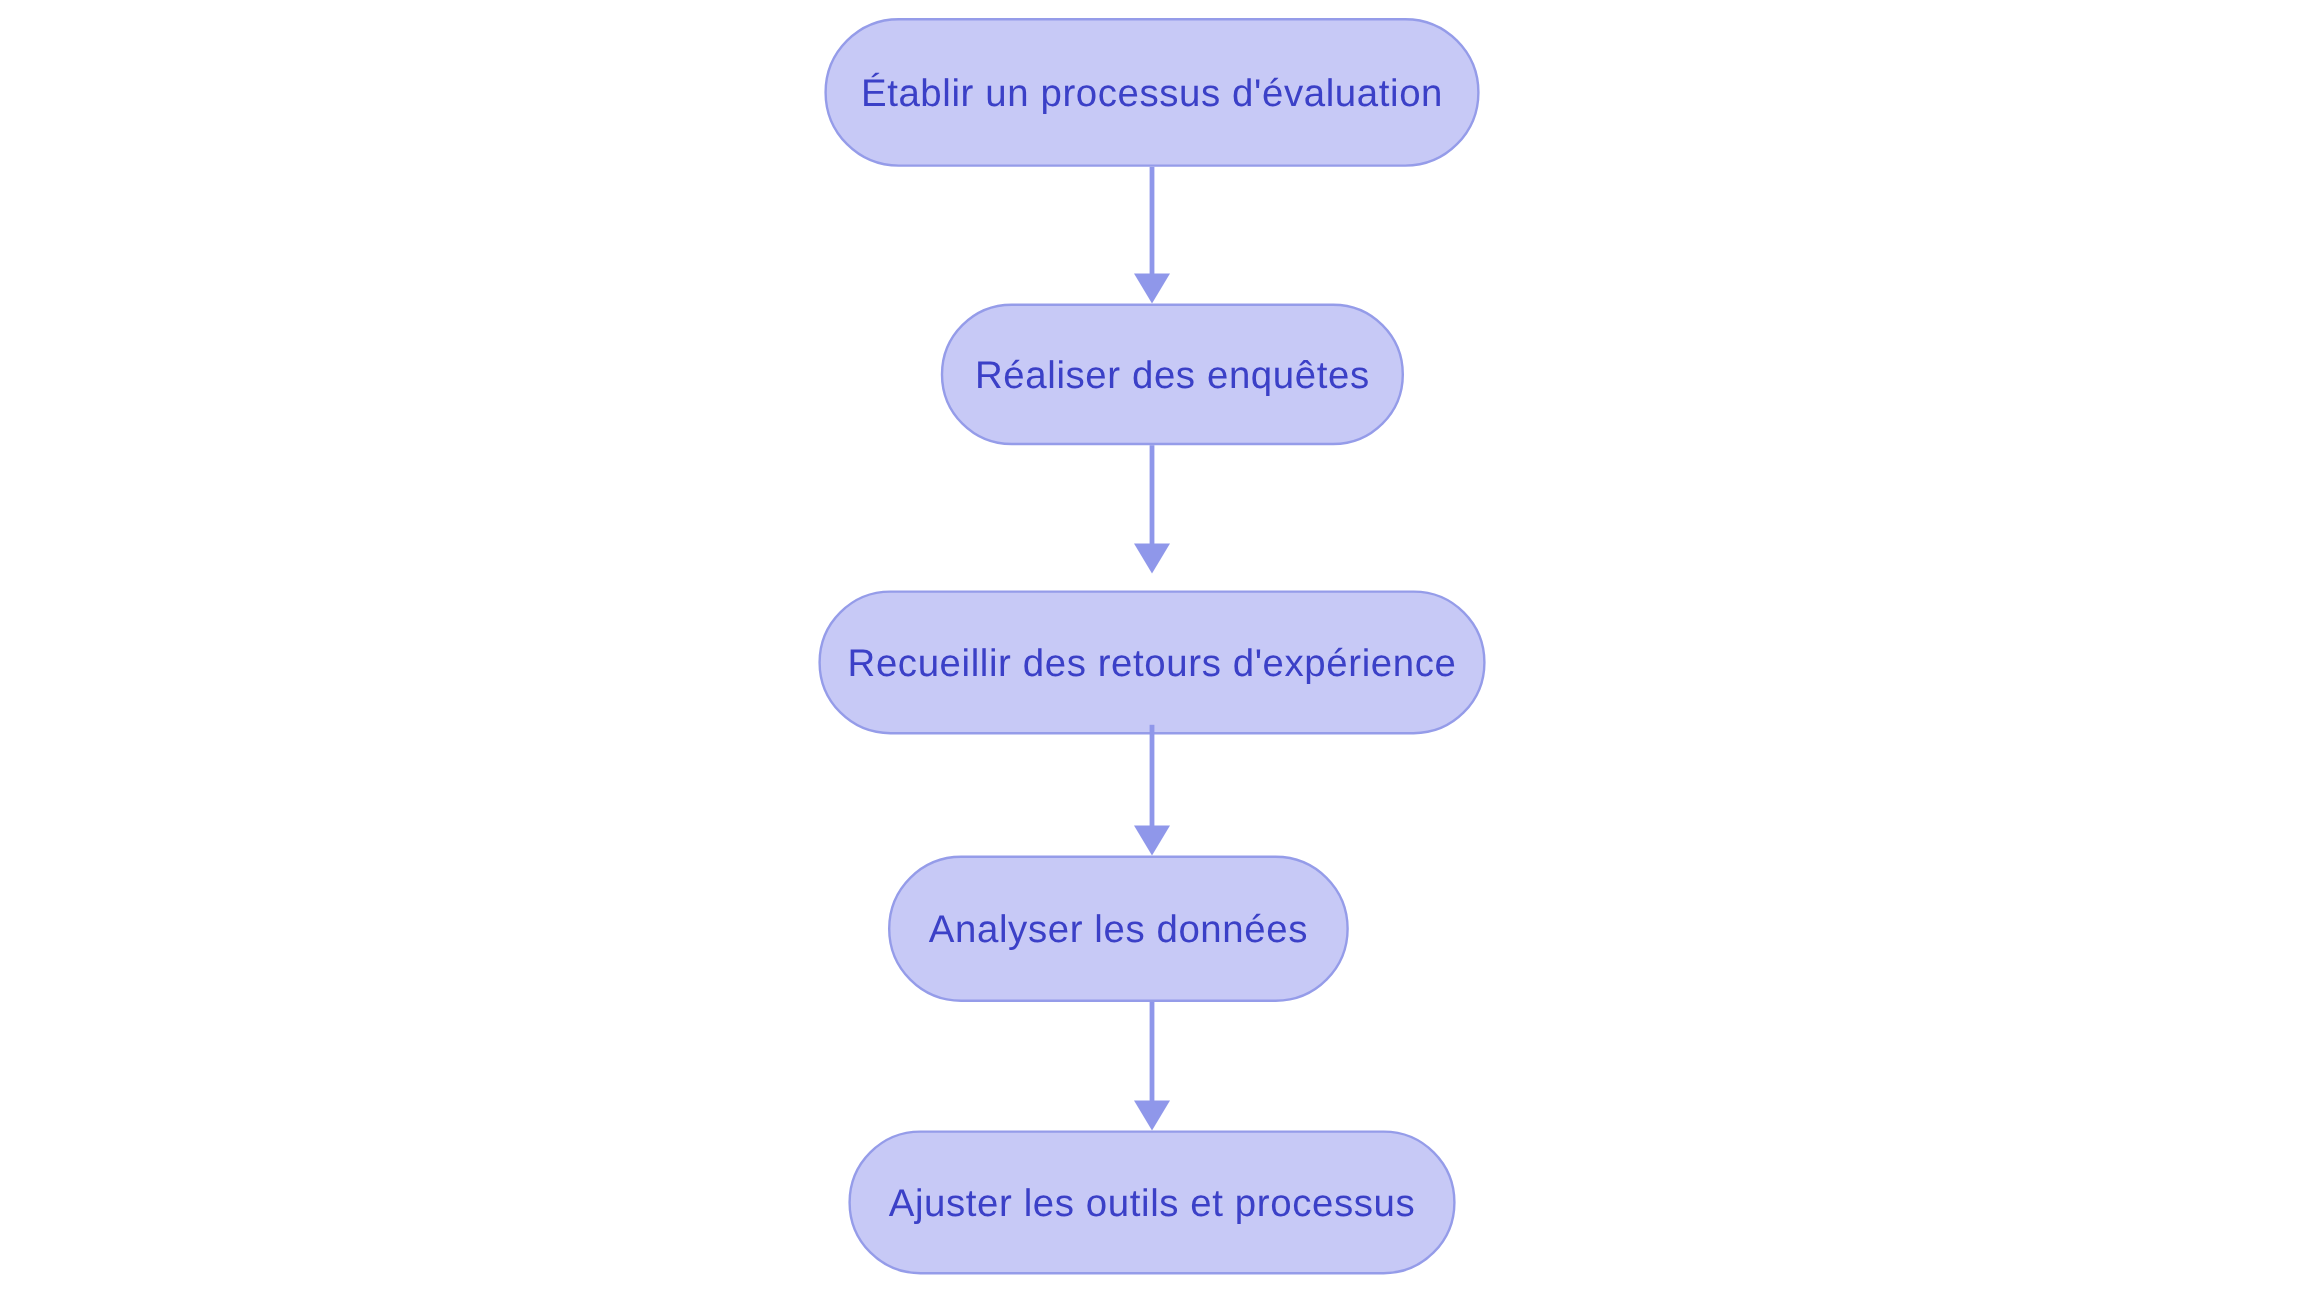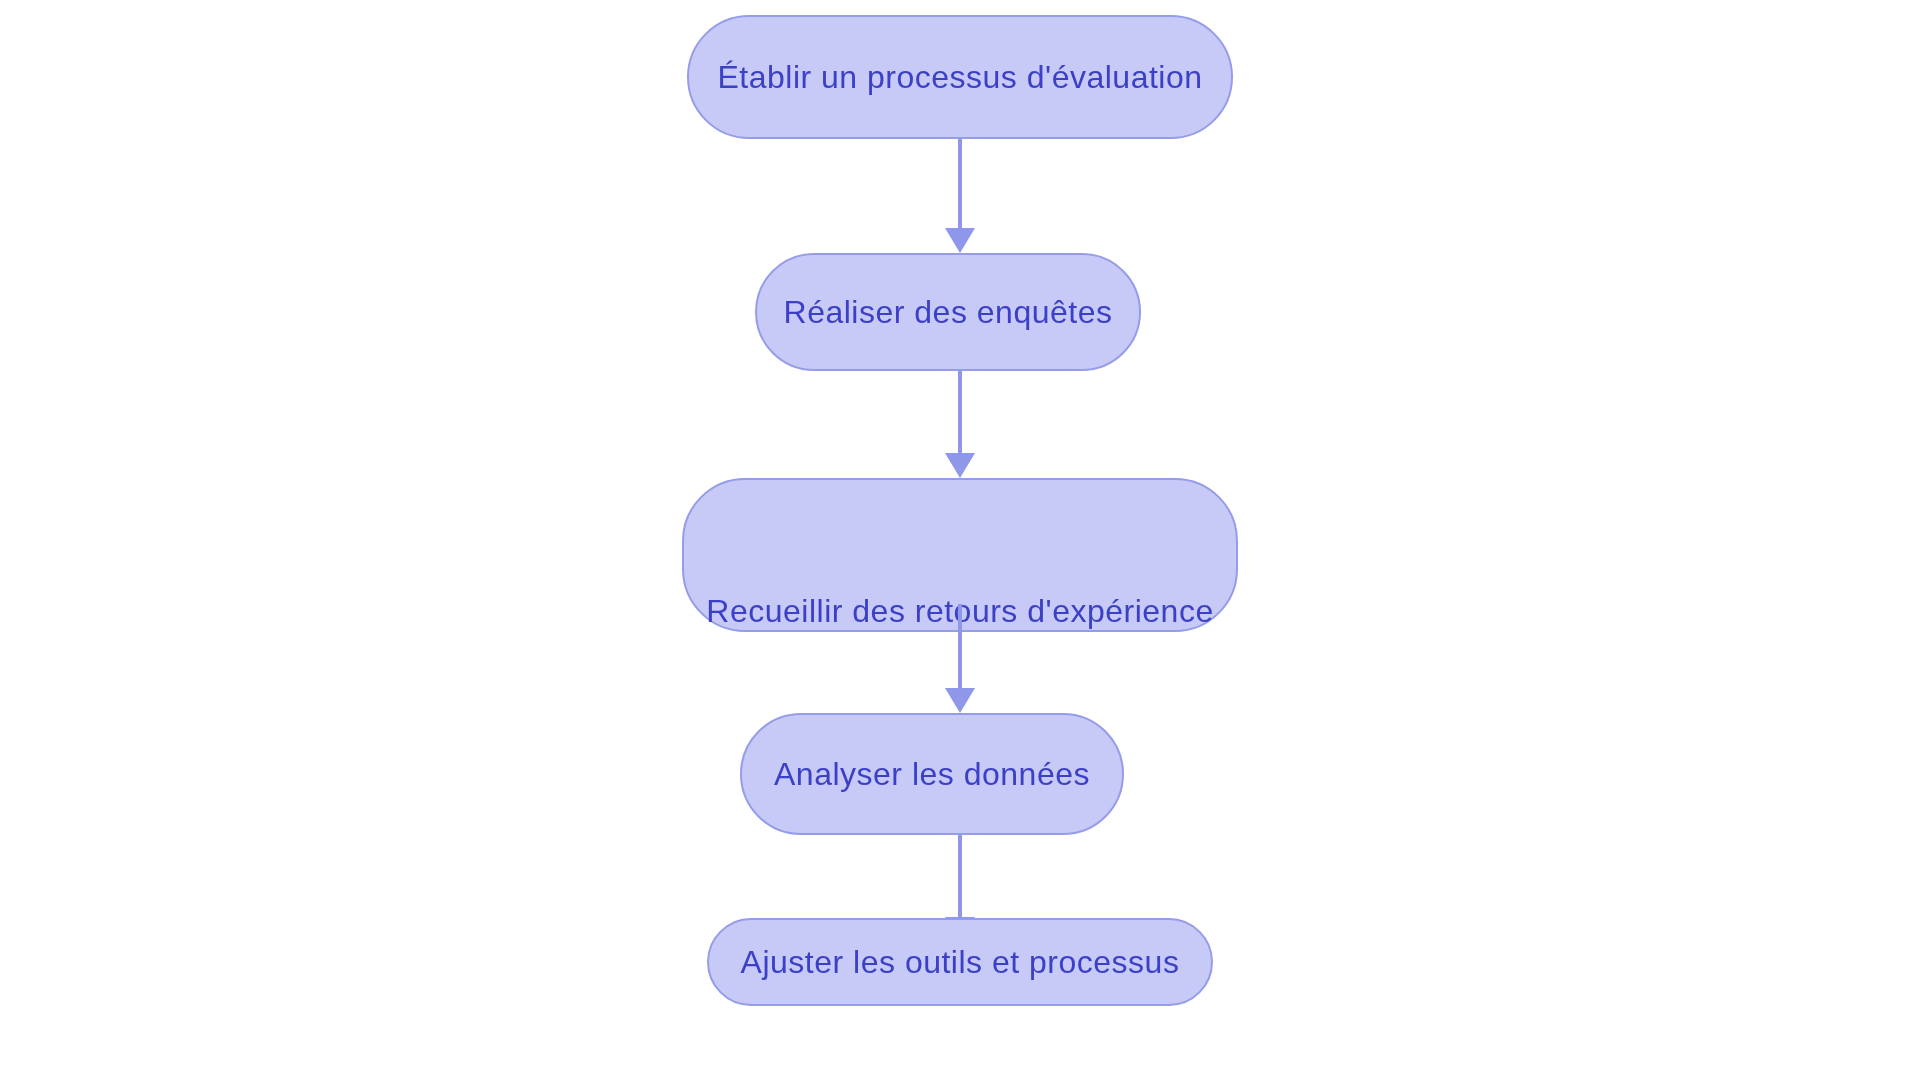--- a/index.html
+++ b/index.html
@@ -33,24 +33,24 @@
   }
   .flow-node .label{
     color:var(--node-text);
     font-size:32px;
     font-weight:400;
     letter-spacing:0.5px;
     white-space:nowrap;
     text-align:center;
   }
   .node-1{left:687px;top:15px;width:546px;height:124px;}
-  .node-2{left:755px;top:253px;width:386px;height:118px;}
-  .node-3{left:682px;top:478px;width:556px;height:154px;align-items:flex-end;}
+  .node-2{left:784px;top:253px;width:386px;height:118px;}
+  .node-3{left:682px;top:492px;width:556px;height:120px;}
   .node-4{left:740px;top:713px;width:384px;height:122px;}
-  .node-5{left:707px;top:918px;width:506px;height:88px;}
+  .node-5{left:707px;top:942px;width:506px;height:120px;}
 
   .flow-arrow{
     position:absolute;
     left:945px;
     width:30px;
   }
   .arrow-1{top:139px;height:114px;}
   .arrow-2{top:371px;height:107px;}
   .arrow-3{top:604px;height:109px;}
   .arrow-4{top:835px;height:107px;}

